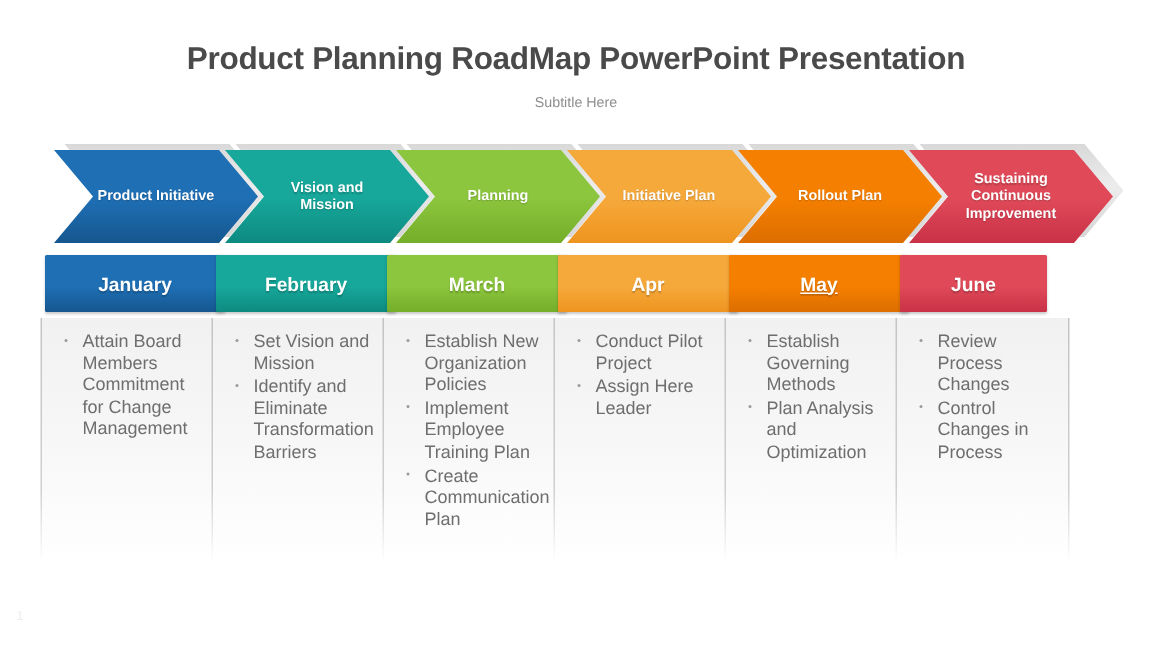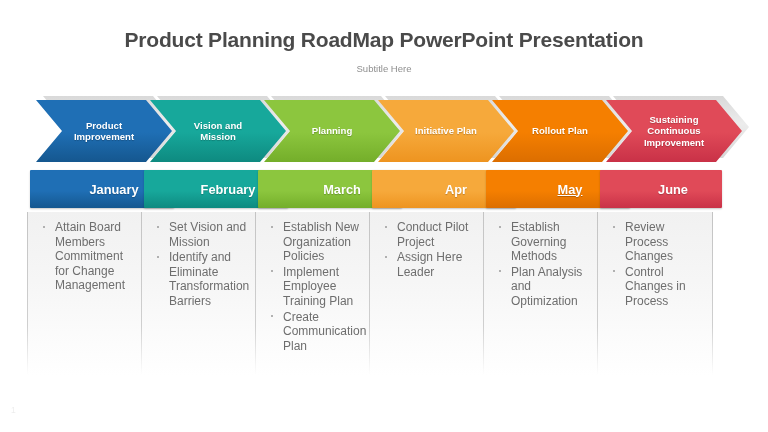--- a/index.html
+++ b/index.html
@@ -43,21 +43,20 @@
   }
 
   
   #month-band{position:absolute;left:0;top:170px;width:768px;height:38px;}
   .month-bar{
     position:absolute;top:0;height:38px;border-radius:1px;
     display:flex;align-items:center;justify-content:center;
     color:#fff;font-size:12.8px;font-weight:bold;
     text-shadow:0 1px 1px rgba(0,0,0,.22);
     box-shadow:0 1px 2px rgba(0,0,0,.22);
-    padding-left:24px;
   }
 
   
   #content-band{position:absolute;left:0;top:212px;width:768px;height:168px;}
   .col{
     position:absolute;top:0;height:164px;
     background:linear-gradient(180deg,#f1f1f1 0%, #f6f6f6 42%, #fcfcfc 80%, #ffffff 100%);
     box-sizing:border-box;
   }
   .col-rule{
@@ -89,21 +88,21 @@
 
 <div id="slide">
 
   <div id="title">Product Planning RoadMap PowerPoint Presentation</div>
   <div id="subtitle">Subtitle Here</div>
 
   <div id="arrow-band">
       <div class="chev-wrap" style="left: 36px; width: 136px; z-index: 10;">
         <div class="chev-shadow"></div>
         <div class="chev" style="background: linear-gradient(rgb(31, 111, 181) 0%, rgb(31, 111, 181) 52%, rgb(21, 87, 143) 100%);"></div>
-        <div class="chev-label">Product Improvement</div>
+        <div class="chev-label">Product Initiative</div>
       </div>
       <div class="chev-wrap" style="left: 150px; width: 136px; z-index: 11;">
         <div class="chev-shadow"></div>
         <div class="chev" style="background: linear-gradient(rgb(23, 168, 155) 0%, rgb(23, 168, 155) 52%, rgb(14, 138, 128) 100%);"></div>
         <div class="chev-label">Vision and Mission</div>
       </div>
       <div class="chev-wrap" style="left: 264px; width: 136px; z-index: 12;">
         <div class="chev-shadow"></div>
         <div class="chev" style="background: linear-gradient(rgb(140, 198, 62) 0%, rgb(140, 198, 62) 52%, rgb(116, 174, 42) 100%);"></div>
         <div class="chev-label">Planning</div>

